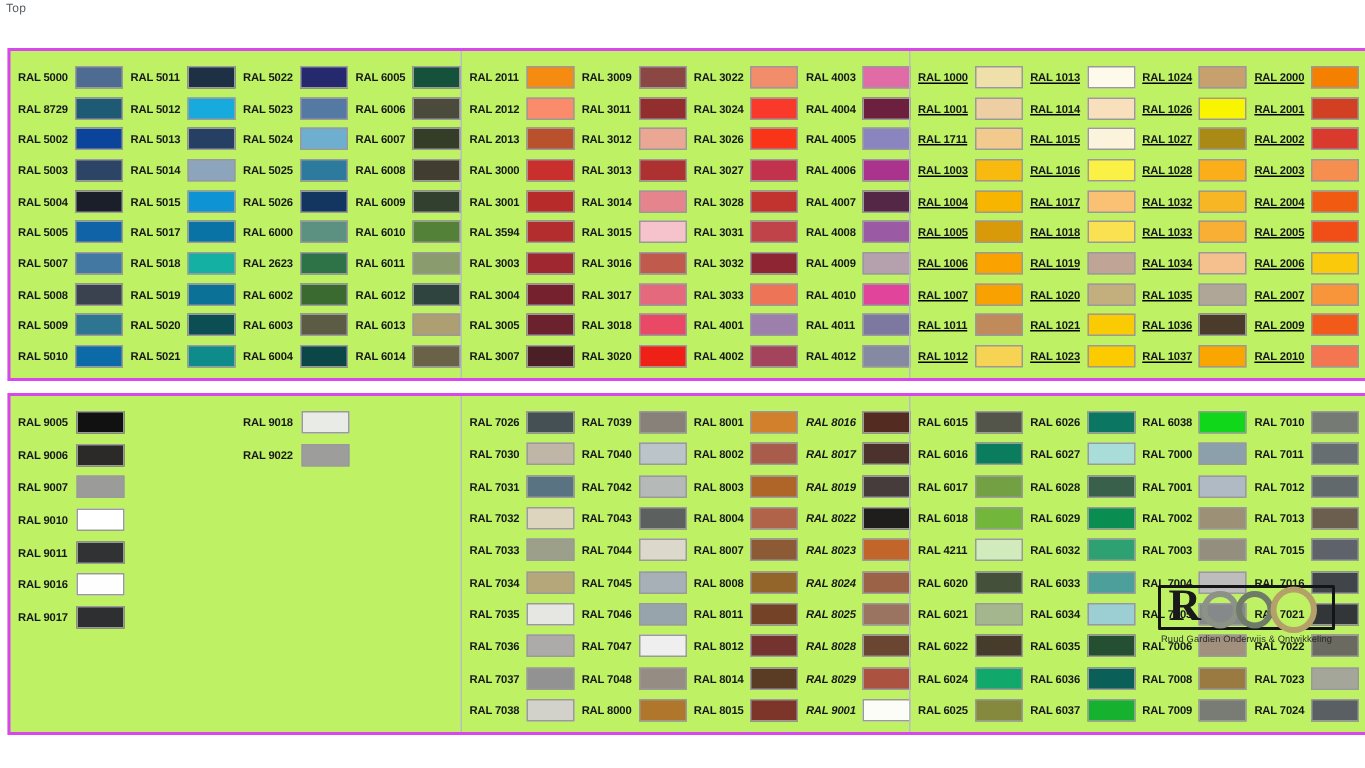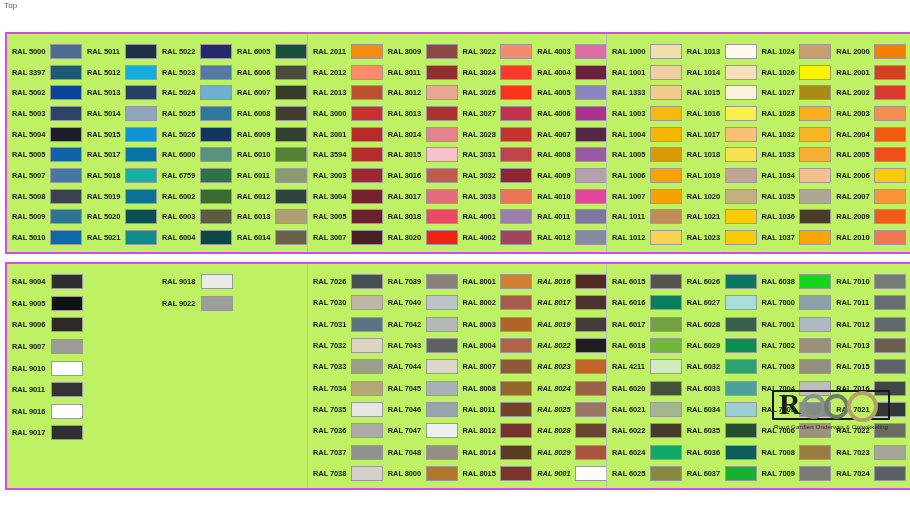--- a/index.html
+++ b/index.html
@@ -126,21 +126,21 @@
 
   <div class="band" id="band-top">
       <div class="panel" style="width: 300px;">
         <div class="panel-cols">
           <div class="col" style="width: 75px;">
             <div class="swatch-row">
               <span class="ral-code">RAL 5000</span>
               <span class="chip" title="RAL 5000" style="background: rgb(78, 107, 146);"></span>
             </div>
             <div class="swatch-row">
-              <span class="ral-code">RAL 3397</span>
+              <span class="ral-code">RAL 8729</span>
               <span class="chip" title="RAL 5001" style="background: rgb(31, 90, 116);"></span>
             </div>
             <div class="swatch-row">
               <span class="ral-code">RAL 5002</span>
               <span class="chip" title="RAL 5002" style="background: rgb(11, 68, 155);"></span>
             </div>
             <div class="swatch-row">
               <span class="ral-code">RAL 5003</span>
               <span class="chip" title="RAL 5003" style="background: rgb(44, 68, 101);"></span>
             </div>
@@ -230,21 +230,21 @@
             </div>
             <div class="swatch-row">
               <span class="ral-code">RAL 5026</span>
               <span class="chip" title="RAL 5026" style="background: rgb(18, 54, 95);"></span>
             </div>
             <div class="swatch-row">
               <span class="ral-code">RAL 6000</span>
               <span class="chip" title="RAL 6000" style="background: rgb(92, 144, 128);"></span>
             </div>
             <div class="swatch-row">
-              <span class="ral-code">RAL 6759</span>
+              <span class="ral-code">RAL 2623</span>
               <span class="chip" title="RAL 6001" style="background: rgb(46, 115, 72);"></span>
             </div>
             <div class="swatch-row">
               <span class="ral-code">RAL 6002</span>
               <span class="chip" title="RAL 6002" style="background: rgb(58, 106, 47);"></span>
             </div>
             <div class="swatch-row">
               <span class="ral-code">RAL 6003</span>
               <span class="chip" title="RAL 6003" style="background: rgb(92, 92, 69);"></span>
             </div>
@@ -462,33 +462,33 @@
               <span class="ral-code">RAL 4011</span>
               <span class="chip" title="RAL 4011" style="background: rgb(125, 120, 160);"></span>
             </div>
             <div class="swatch-row">
               <span class="ral-code">RAL 4012</span>
               <span class="chip" title="RAL 4012" style="background: rgb(133, 137, 161);"></span>
             </div>
           </div>
         </div>
       </div>
-      <div class="panel" style="width: 299px;">
+      <div class="panel" style="width: 299px; text-decoration: underline;">
         <div class="panel-cols">
           <div class="col" style="width: 74.75px;">
             <div class="swatch-row">
               <span class="ral-code">RAL 1000</span>
               <span class="chip" title="RAL 1000" style="background: rgb(238, 223, 171);"></span>
             </div>
             <div class="swatch-row">
               <span class="ral-code">RAL 1001</span>
               <span class="chip" title="RAL 1001" style="background: rgb(237, 207, 163);"></span>
             </div>
             <div class="swatch-row">
-              <span class="ral-code">RAL 1333</span>
+              <span class="ral-code">RAL 1711</span>
               <span class="chip" title="RAL 1002" style="background: rgb(243, 202, 141);"></span>
             </div>
             <div class="swatch-row">
               <span class="ral-code">RAL 1003</span>
               <span class="chip" title="RAL 1003" style="background: rgb(249, 186, 16);"></span>
             </div>
             <div class="swatch-row">
               <span class="ral-code">RAL 1004</span>
               <span class="chip" title="RAL 1004" style="background: rgb(248, 181, 0);"></span>
             </div>
@@ -639,24 +639,20 @@
               <span class="chip" title="RAL 2010" style="background: rgb(243, 118, 81);"></span>
             </div>
           </div>
         </div>
       </div>
     </div>
   <div class="band" id="band-bottom">
       <div class="panel" style="width: 300px;">
         <div class="panel-cols">
           <div class="col" style="width: 150px;">
-            <div class="swatch-row band-bottom-row">
-              <span class="ral-code">RAL 9004</span>
-              <span class="chip" title="RAL 9004" style="background: rgb(44, 45, 47);"></span>
-            </div>
             <div class="swatch-row band-bottom-row">
               <span class="ral-code">RAL 9005</span>
               <span class="chip" title="RAL 9005" style="background: rgb(18, 17, 18);"></span>
             </div>
             <div class="swatch-row band-bottom-row">
               <span class="ral-code">RAL 9006</span>
               <span class="chip" title="RAL 9006" style="background: rgb(43, 42, 41);"></span>
             </div>
             <div class="swatch-row band-bottom-row">
               <span class="ral-code">RAL 9007</span>

